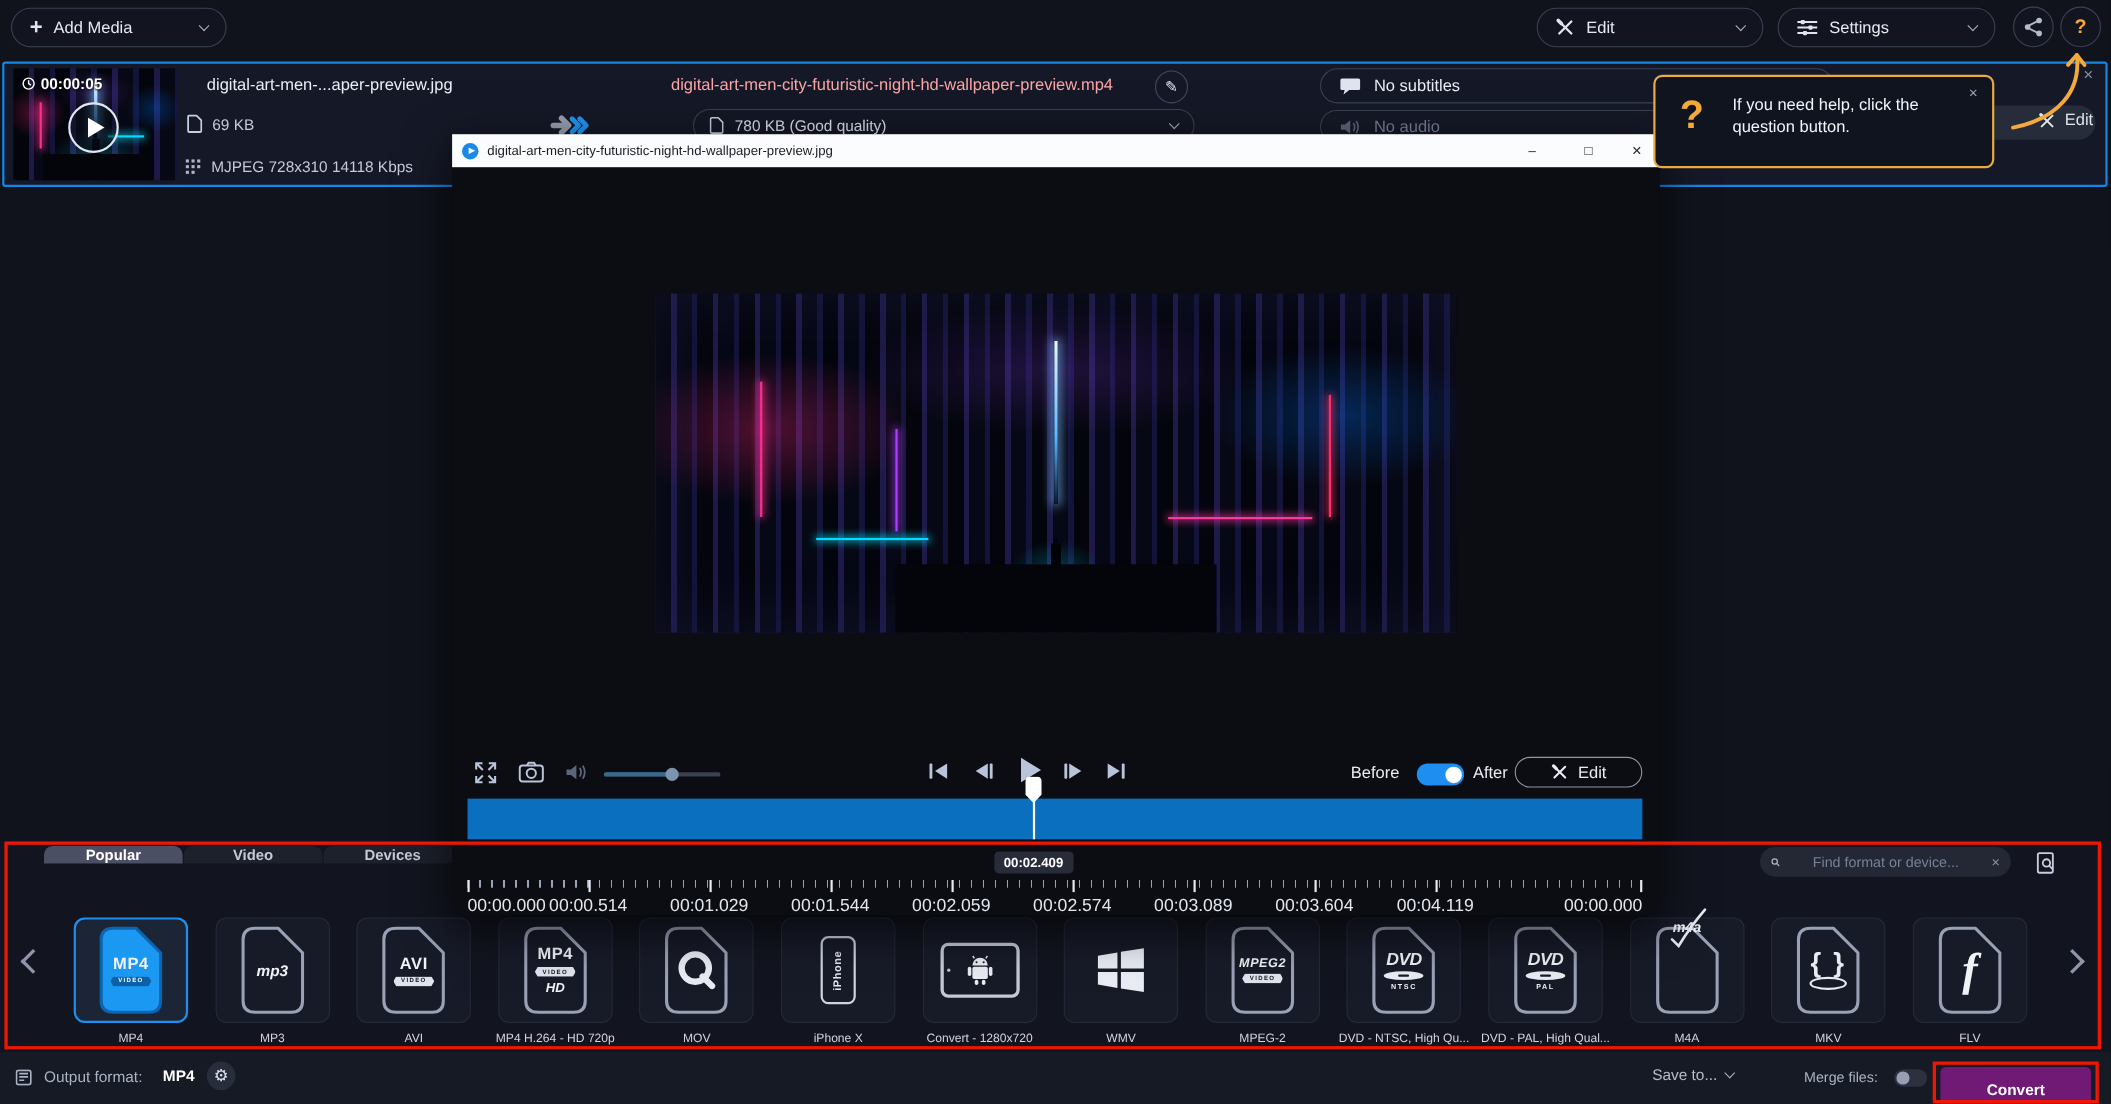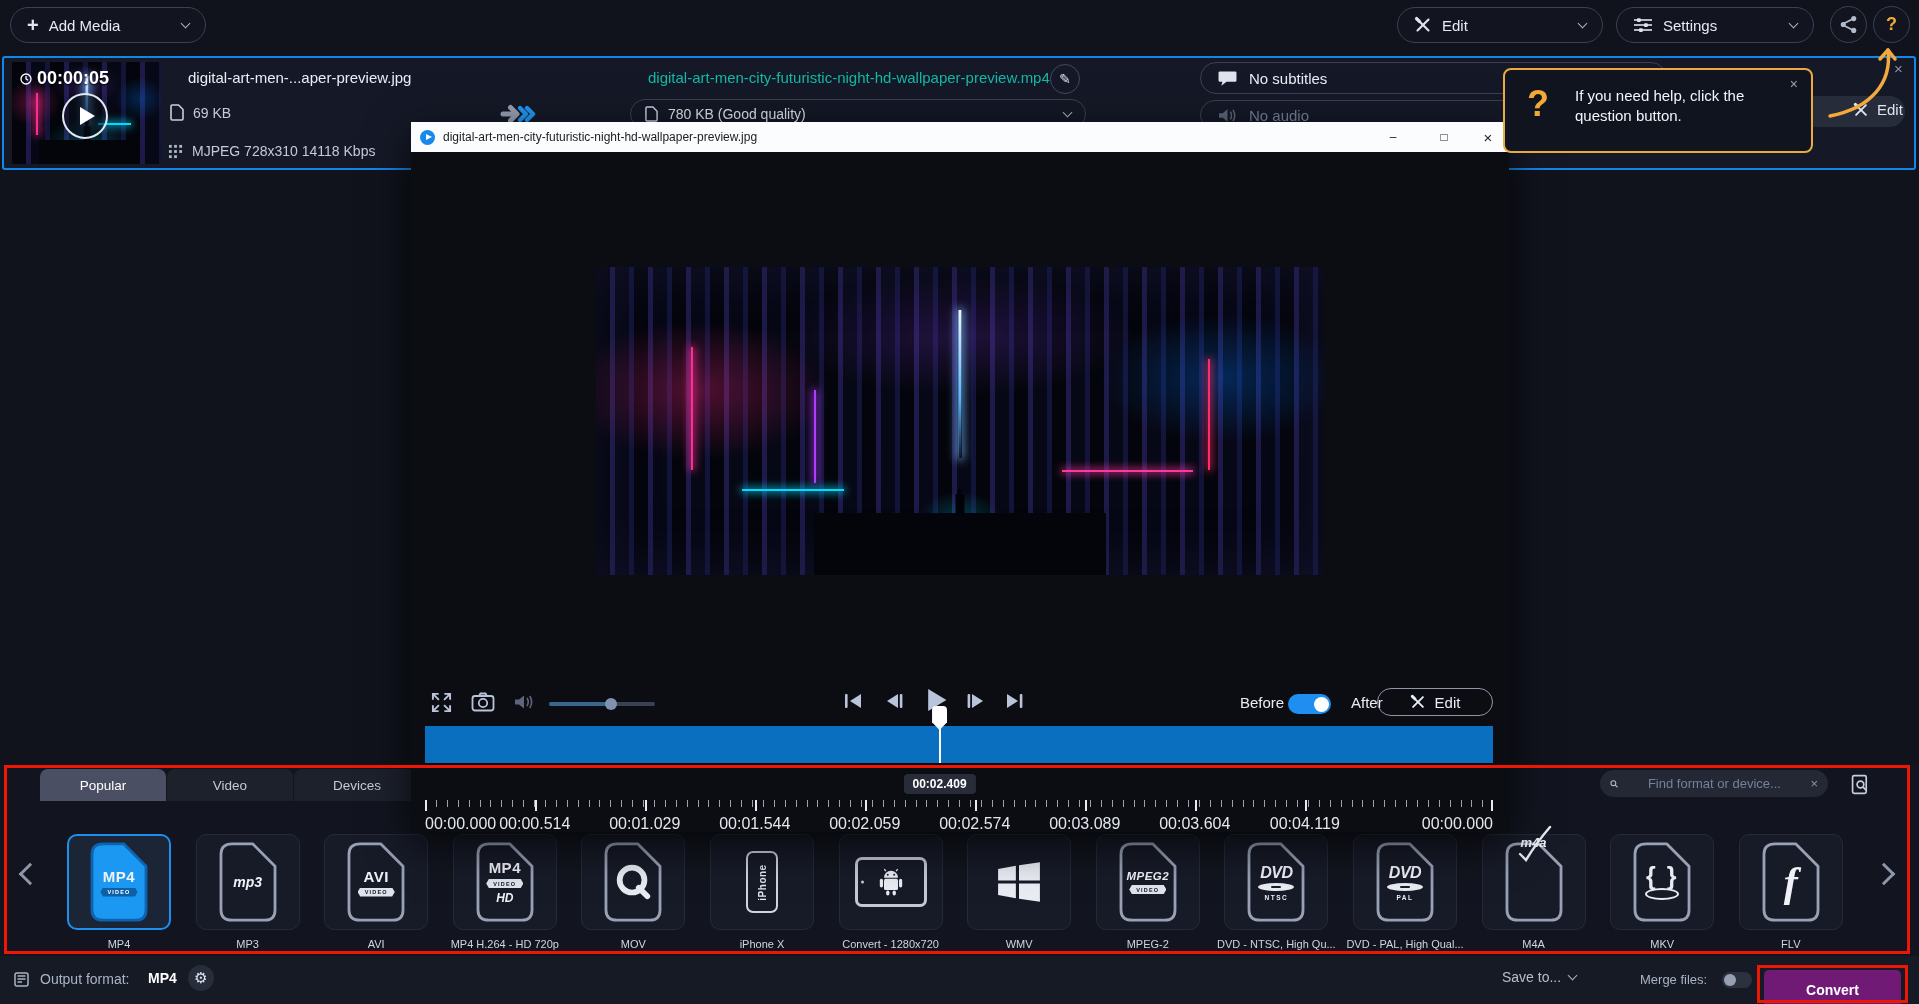--- a/index.html
+++ b/index.html
@@ -31,28 +31,28 @@
       repeating-linear-gradient(90deg,#04050c 0 14px, rgba(32,28,78,.85) 14px 19px, #070815 19px 33px, rgba(18,20,58,.9) 33px 38px),
       linear-gradient(180deg,#0d0f22 0%,#131540 52%,#08091a 100%); }
   .neon-v { position:absolute; width:2px; background:#ff2d8f; box-shadow:0 0 8px 1px #ff2d8f; }
   .neon-c { position:absolute; height:2px; background:#00dcff; box-shadow:0 0 8px 1px #00dcff; }
   .tower { position:absolute; left:50%; top:14%; width:3px; height:48%; transform:translateX(-50%);
     background:linear-gradient(180deg,#eaf6ff,#58b6ff 60%,rgba(80,160,255,.1)); box-shadow:0 0 10px 2px rgba(120,190,255,.8); }
   .platform { position:absolute; left:18%; right:18%; bottom:0; height:24%; background:#04050a; }
   .figure { position:absolute; left:50%; bottom:22%; width:7px; height:16px; background:#020308; transform:translateX(-50%); }
   .figure:before { content:""; position:absolute; left:1.5px; top:-5px; width:4px; height:5px; border-radius:50%; background:#020308; }
   .thumb-time { position:absolute; left:8px; top:6px; display:flex; gap:5px; align-items:center;
-    font-size:18px; font-weight:bold; color:#fff; text-shadow:0 1px 2px #000;justify-content:space-between; }
+    font-size:14px; font-weight:bold; color:#fff; text-shadow:0 1px 2px #000;justify-content:space-between; }
   .play-overlay { position:absolute; left:50px; top:31px; width:46px; height:46px; border-radius:50%;
     background:rgba(10,14,24,.55); border:2px solid #e2e7f0; display:flex; align-items:center; justify-content:center; cursor:pointer; }
   .play-overlay .tri { width:0; height:0; border-left:15px solid #fff; border-top:9px solid transparent; border-bottom:9px solid transparent; margin-left:4px; }
   .src-name { position:absolute; left:184px; top:11px; font-size:15px; color:#e9edf5; }
   .meta-line { position:absolute; display:flex; gap:9px; align-items:center; font-size:14px; color:#c3cad8; }
   .arrow-conv { position:absolute; left:496px; top:46px; }
-  .out-name { position:absolute; left:644px; top:11px; font-size:15px; color:#14b8a6; }
+  .out-name { position:absolute; left:606px; top:11px; font-size:15px; color:#fca5a5; }
   .pencil-btn { position:absolute; left:1046px; top:6px; width:30px; height:30px; border:1.5px solid #424a5e;
     border-radius:50%; display:flex; align-items:center; justify-content:center; cursor:pointer; }
   .pencil-btn span { font-size:14px; color:#dfe4ee; }
   .select-pill { position:absolute; height:30px; border:1px solid #3a4152; border-radius:15px;
     background:#141826; display:flex; align-items:center; padding:0 14px; gap:10px; font-size:14px; color:#dce1ea; cursor:pointer;text-align:right; }
   .select-pill .spacer, .row-pill .spacer { flex:1; }
   .row-pill { position:absolute; height:32px; border:1px solid #3a4152; border-radius:16px;
     display:flex; align-items:center; padding:0 16px; gap:11px; font-size:15px; cursor:pointer; }
   .row-close { position:absolute; left:1890px; top:2px; font-size:15px; color:#8b93a6; cursor:pointer; }
 
@@ -76,41 +76,41 @@
   .ptitle .ticon i { width:0; height:0; border-left:6px solid #fff; border-top:3.5px solid transparent; border-bottom:3.5px solid transparent; margin-left:2px; }
   .ptitle .ttext { font-size:12px; color:#1a1c22; }
   .wctl { position:absolute; top:0; width:42px; height:30px; display:flex; align-items:center; justify-content:center;
     font-size:12px; color:#202327; cursor:pointer; }
   .video-area { position:absolute; left:185px; top:145px; width:728px; height:308px; }
   .ctl-ico { position:absolute; cursor:pointer; }
   .vol-track { position:absolute; left:138px; top:580px; width:106px; height:4px; border-radius:2px; background:#3a4150; cursor:pointer; }
   .vol-fill { width:62px; height:4px; border-radius:2px; background:#37698f; }
   .vol-thumb { position:absolute; left:56px; top:-4px; width:12px; height:12px; border-radius:50%; background:#7e93ad; }
   .transport { position:absolute; cursor:pointer; }
-  .ba-label { position:absolute; font-size:15px; color:#e8ecf5;margin-left:12px; }
+  .ba-label { position:absolute; font-size:15px; color:#e8ecf5; }
   .ba-toggle { position:absolute; left:877px; top:572px; width:43px; height:20px; border-radius:10px; background:#1e8ef0; cursor:pointer; }
   .ba-toggle .knob { position:absolute; right:2.5px; top:2.5px; width:15px; height:15px; border-radius:50%; background:#fff; }
   .pedit-btn { position:absolute; left:966px; top:566px; width:116px; height:28px; border:1.5px solid #8f96a8;
     border-radius:14px; display:flex; align-items:center; justify-content:center; gap:9px; font-size:15px; color:#e8ecf5; cursor:pointer; }
   .tl-bar { position:absolute; left:14px; top:604px; width:1068px; height:37px; background:#0b6fbf; cursor:pointer; }
   .playhead-stem { position:absolute; top:588px; width:2px; height:53px; background:#fff; z-index:3; }
   .playhead-head { position:absolute; top:584px; width:15px; height:24px; background:#fff; border-radius:4px;
     clip-path:polygon(0 0,100% 0,100% 68%,50% 100%,0 68%); z-index:3; cursor:grab; }
   .time-badge { position:absolute; top:652px; transform:translateX(-50%); background:#272c38; border-radius:4px;
     padding:3px 9px; font-size:12px; font-weight:bold; color:#fff; }
   .ruler { position:absolute; left:14px; top:678px; width:1068px; height:34px;
     background-image:repeating-linear-gradient(90deg,#9aa3b5 0 1px,transparent 1px 10.9px);
     background-size:100% 7px; background-repeat:no-repeat; }
   .ruler .major { position:absolute; top:0; width:2px; height:11px; background:#e6eaf2; }
   .ruler .rlabel { position:absolute; top:15px; font-size:16px; color:#e2e6ee; white-space:nowrap; }
 
   
   .fmt-panel { position:absolute; left:0; top:764px; width:1919px; height:192px; background:#12151f; }
-  .tab { position:absolute; top:5px; width:126px; height:32px; border-radius:8px 8px 0 0; background:#1d212c;
-    display:flex; align-items:center; justify-content:center; font-size:13.5px; color:#c3c9d6; cursor:pointer; }
+  .tab { position:absolute; top:5px; width:126px; height:16px; border-radius:8px 8px 0 0; background:#1d212c;
+    display:flex; align-items:center; justify-content:center; font-size:13.5px; color:#c3c9d6; cursor:pointer;font-weight:bold; }
   .tab.active { background:#4a4f63; color:#fff; }
   .search-pill { position:absolute; left:1600px; top:6px; width:228px; height:27px; border-radius:14px;
     background:#232834; display:flex; align-items:center; padding:0 10px; gap:8px; }
   .search-pill input { flex:1; background:transparent; border:none; outline:none; font-size:13px; color:#dfe4ee;
     font-family:"Liberation Sans","DejaVu Sans",sans-serif;text-align:center; }
   .search-pill input::placeholder { color:#76809a; }
   .search-pill .sclear { font-size:13px; color:#8b93a6; cursor:pointer; }
   .fsearch-btn { position:absolute; left:1843px; top:5px; width:36px; height:30px; display:flex; align-items:center; justify-content:center; cursor:pointer; }
   .scroll-chev { position:absolute; top:102px; width:16px; height:16px; border-right:3px solid #8e96aa; border-bottom:3px solid #8e96aa; cursor:pointer; }
   .fmt-card { position:absolute; top:70px; width:104px; height:96px; border:1px solid #242a38; border-radius:10px;

